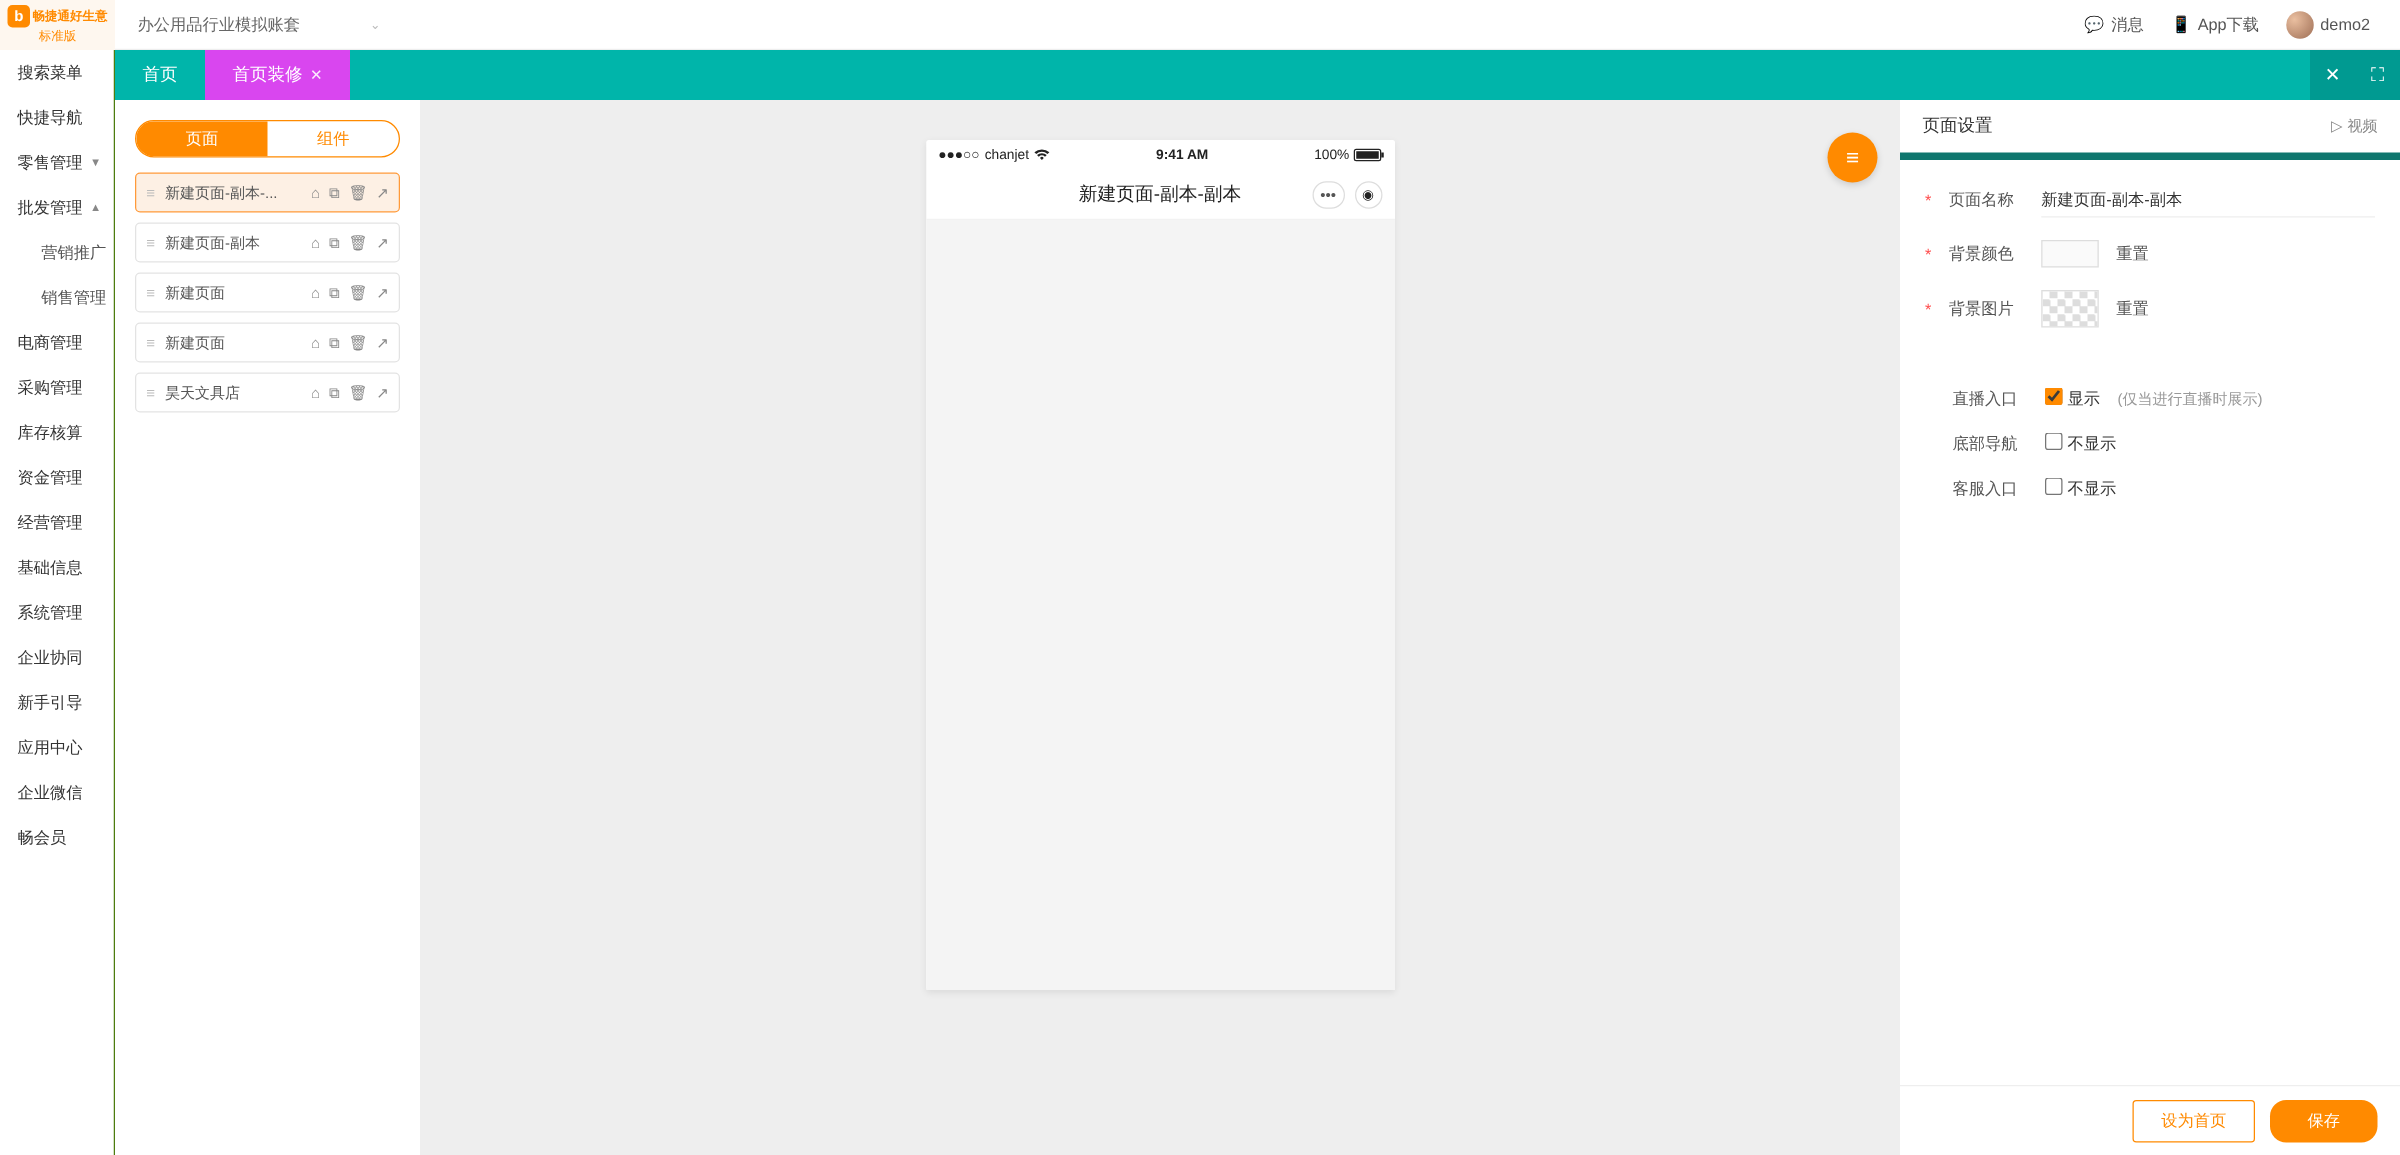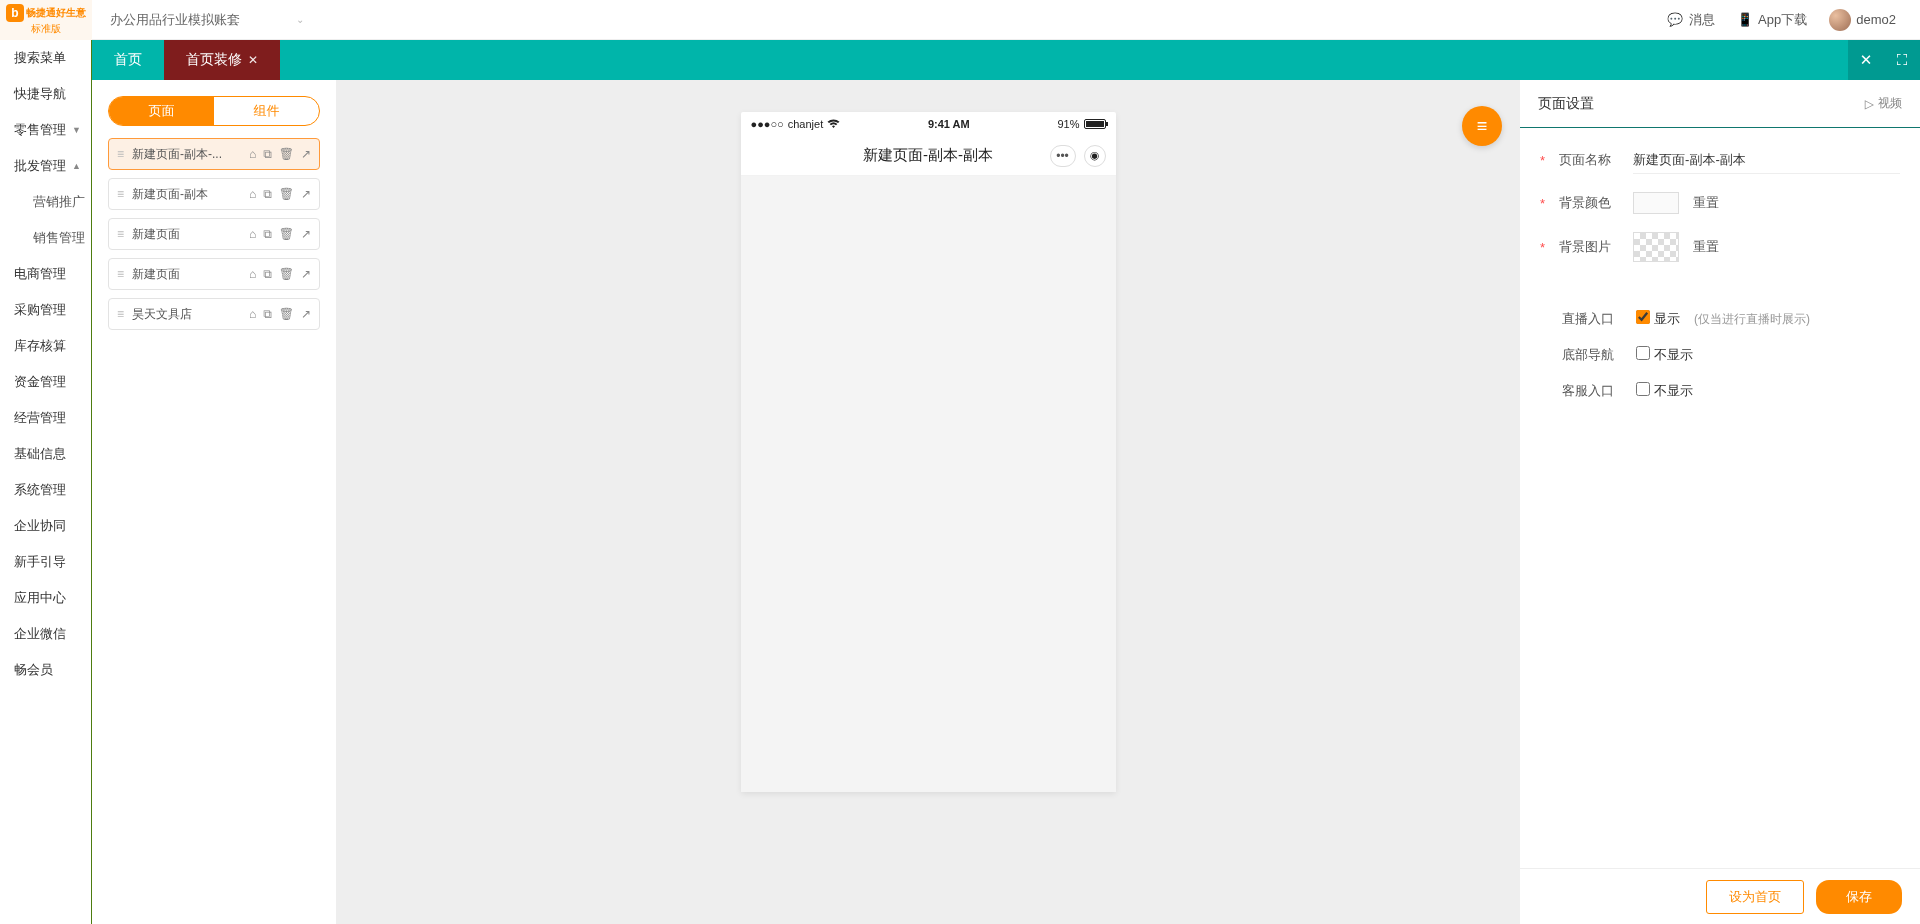--- a/index.html
+++ b/index.html
@@ -16,21 +16,21 @@
 .tr-item{display:flex;align-items:center;gap:5px;cursor:pointer}
 .avatar{width:22px;height:22px;border-radius:50%;background:radial-gradient(circle at 30% 30%,#eabfa0,#9e6e55)}
 .main{display:flex;height:884px}
 .sidebar{width:92px;background:#fff;border-right:1px solid #4d7c0f;overflow:auto;font-size:13px}
 .sb-item{height:36px;display:flex;align-items:center;padding-left:14px;color:#333;cursor:pointer;position:relative}
 .sb-item.sub{padding-left:33px;color:#555}
 .sb-item .caret{position:absolute;right:10px;font-size:9px;color:#888}
 .content{flex:1;display:flex;flex-direction:column;background:#eee}
 .tabs{height:40px;background:#00b5aa;display:flex;align-items:stretch;color:#fff;font-size:14px}
 .tab{padding:0 22px;display:flex;align-items:center;cursor:pointer;gap:6px}
-.tab.active{background:#7f1d1d}
+.tab.active{background:#d946ef}
 .tab .x{font-size:12px;opacity:.9}
 .tabs-right{margin-left:auto;display:flex;align-items:center}
 .tabs-right .btn{width:36px;height:40px;display:flex;align-items:center;justify-content:center;cursor:pointer;font-size:15px}
 .tabs-right .btn.dark{background:#009a91}
 .workspace{flex:1;display:flex;background:#eee}
 .left-panel{width:244px;background:#fff;margin:0;padding:16px;display:flex;flex-direction:column;gap:12px}
 .pill-toggle{display:flex;border:1px solid #ff8a00;border-radius:16px;overflow:hidden;height:30px}
 .pill{flex:1;display:flex;align-items:center;justify-content:center;font-size:13px;cursor:pointer}
 .pill.on{background:#ff8a00;color:#fff}
 .pill.off{color:#ff8a00}
@@ -51,21 +51,21 @@
 .batt{width:22px;height:10px;border:1px solid #222;border-radius:2px;position:relative}
 .batt::after{content:"";position:absolute;right:-3px;top:2px;width:2px;height:4px;background:#222}
 .batt-fill{position:absolute;left:1px;top:1px;bottom:1px;right:1px;background:#222}
 .ph-nav{height:40px;display:flex;align-items:center;justify-content:center;position:relative;border-bottom:1px solid #f2f2f2;font-size:15px;color:#222}
 .ph-nav-r{position:absolute;right:10px;display:flex;gap:8px;align-items:center}
 .ph-dots{width:26px;height:22px;border:1px solid #ddd;border-radius:12px;display:flex;align-items:center;justify-content:center;font-size:12px;color:#555}
 .ph-target{width:22px;height:22px;border:1px solid #ddd;border-radius:50%;display:flex;align-items:center;justify-content:center;font-size:11px}
 .ph-body{flex:1;background:#f4f4f4}
 .fab{position:absolute;right:18px;top:26px;width:40px;height:40px;border-radius:50%;background:#ff8a00;color:#fff;display:flex;align-items:center;justify-content:center;font-size:18px;box-shadow:0 2px 6px rgba(0,0,0,0.15);cursor:pointer}
 .right-panel{width:400px;background:#fff;display:flex;flex-direction:column}
-.rp-head{height:48px;border-bottom:1px solid #0f766e;display:flex;align-items:center;justify-content:space-between;padding:0 18px;font-size:14px}
+.rp-head{height:48px;border-bottom:6px solid #0f766e;display:flex;align-items:center;justify-content:space-between;padding:0 18px;font-size:14px}
 .rp-video{color:#888;font-size:12px;display:flex;align-items:center;gap:4px;cursor:pointer}
 .rp-body{padding:18px 20px;display:flex;flex-direction:column;gap:18px;font-size:13px}
 .field{display:flex;align-items:center;gap:14px}
 .req{color:#ff4d4d}
 .label{width:60px;color:#555}
 .input{flex:1;height:28px;border:none;border-bottom:1px solid #eee;font-size:13px;color:#333;outline:none}
 .swatch{width:46px;height:22px;border:1px solid #ddd;background:#fafafa}
 .checker{width:46px;height:30px;background:repeating-conic-gradient(#ddd 0 25%,#fff 0 50%) 0 0/12px 12px;border:1px solid #ddd}
 .link{color:#555;cursor:pointer}
 .chk{display:flex;align-items:flex-start;gap:4px}
@@ -216,21 +216,21 @@
               <span>●●●○○</span>
               <span>chanjet</span>
               <span class="wifi">
                 <svg width="13" height="10" viewBox="0 0 13 10">
                     <path d="M6.5 9 L5 7.3 A2 2 0 0 1 8 7.3 Z M2.6 5 A6 6 0 0 1 10.4 5 L9 6.3 A4 4 0 0 0 4 6.3 Z M0.5 2.8 A9 9 0 0 1 12.5 2.8 L11 4.1 A7 7 0 0 0 2 4.1 Z" fill="#222"></path>
                   </svg>
               </span>
             </div>
             <span style="font-weight:600">9:41 AM</span>
             <div class="ph-batt">
-              <span>91%</span>
+              <span>100%</span>
               <div class="batt">
                   <div class="batt-fill"></div>
                 </div>
             </div>
           </div>
           <div class="ph-nav">
             <span>新建页面-副本-副本</span>
             <div class="ph-nav-r">
               <div class="ph-dots">•••</div>
               <div class="ph-target">◉</div>

